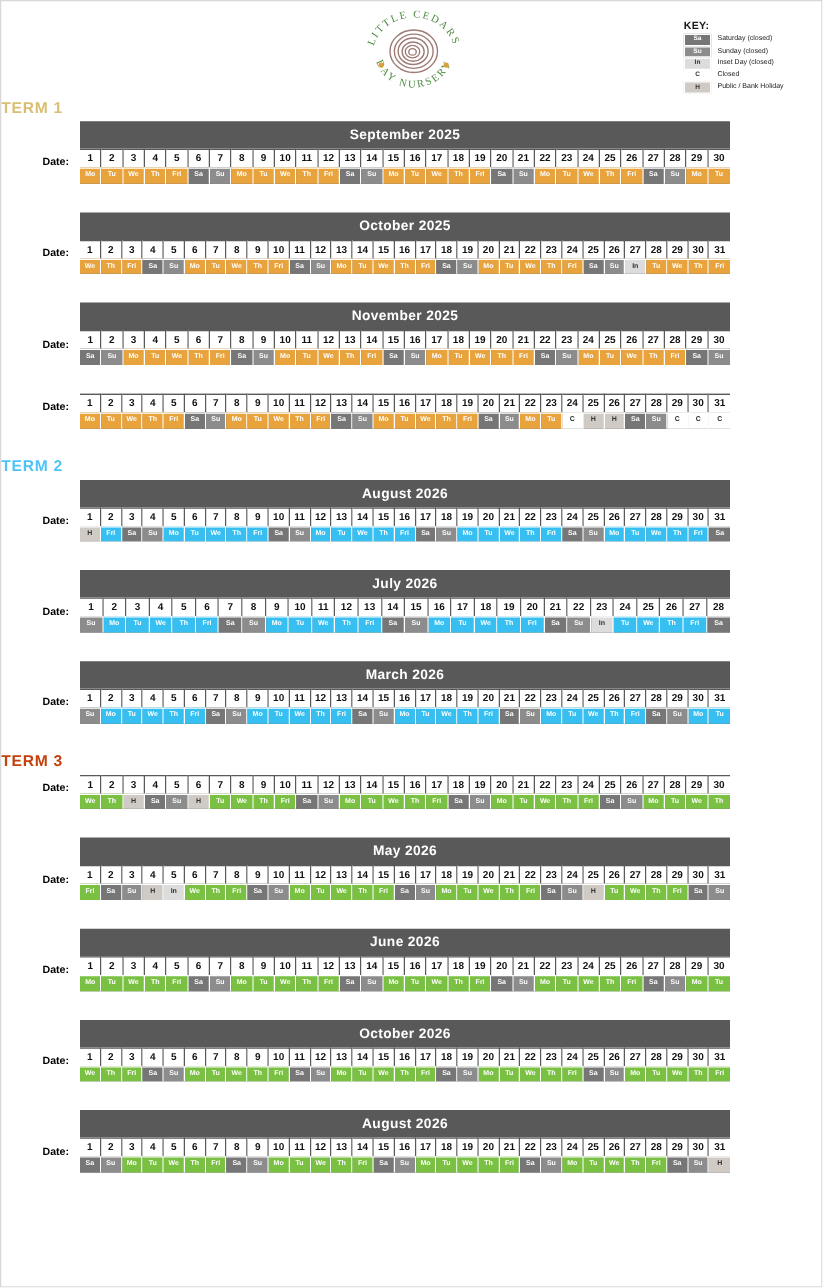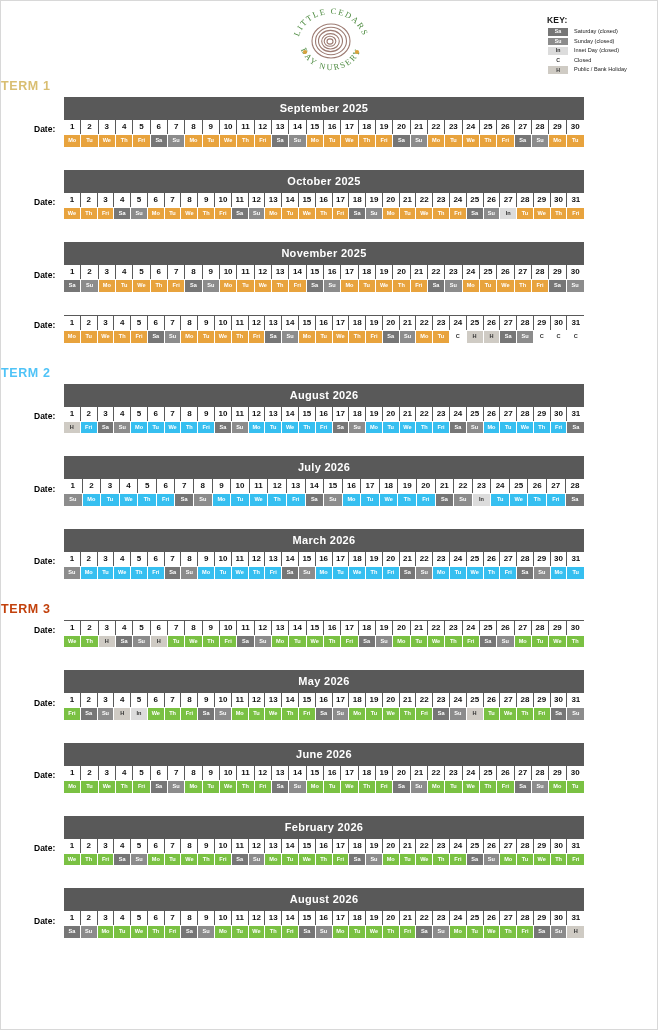--- a/index.html
+++ b/index.html
@@ -1479,21 +1479,21 @@
             <div class="num">29</div>
             <div class="dow t-open-3">Mo</div>
           </div>
           <div class="daycol">
             <div class="num">30</div>
             <div class="dow t-open-3">Tu</div>
           </div>
         </div>
       </div>
       <div class="month-block">
-        <div class="month-head">February 2026</div>
+        <div class="month-head">October 2026</div>
         <div class="date-label">Date:</div>
         <div class="grid">
           <div class="daycol">
             <div class="num">1</div>
             <div class="dow t-open-3">We</div>
           </div>
           <div class="daycol">
             <div class="num">2</div>
             <div class="dow t-open-3">Th</div>
           </div>

